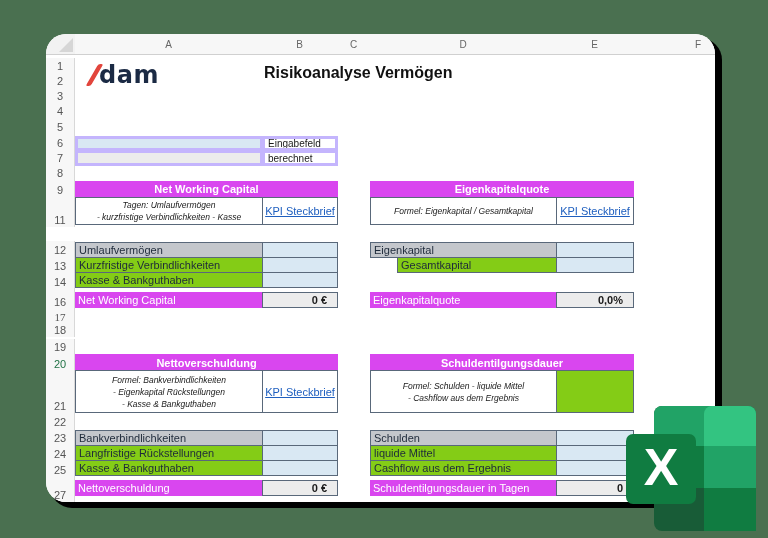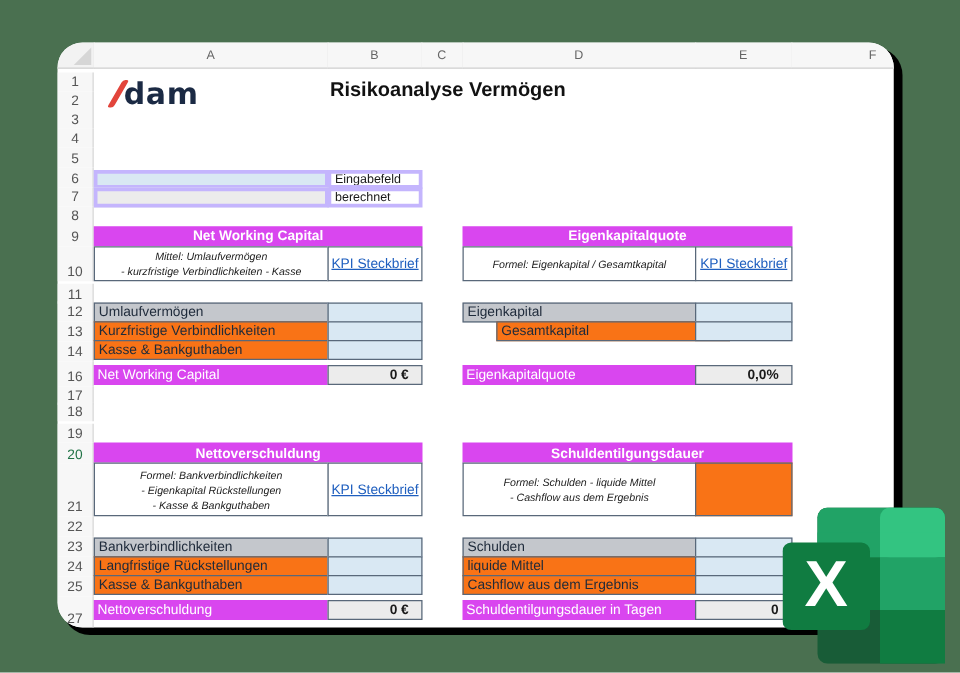--- a/index.html
+++ b/index.html
@@ -9,21 +9,21 @@
   .corner { position:absolute; left:0; top:0; width:29px; height:20px; background:#f2f2f2; border-right:1px solid #d8d8d8; border-bottom:1px solid #d0d0d0; }
   .corner:after { content:""; position:absolute; right:2px; bottom:2px; width:0; height:0; border-left:14px solid transparent; border-bottom:14px solid #d6d6d6; }
   .colhdr { position:absolute; top:0; height:20px; background:#f7f7f7; border-bottom:1px solid #d0d0d0; border-right:1px solid #e0e0e0; font-size:10px; color:#666; text-align:center; line-height:21px; }
   .rowhdr { position:absolute; left:0; width:29px; background:#f7f7f7; border-right:1px solid #d8d8d8; font-size:11px; color:#555; text-align:center; box-sizing:border-box; display:flex; align-items:flex-end; justify-content:center; padding-bottom:1px; }
   .rowhdr.sel { color:#217346; }
   .cell { position:absolute; box-sizing:border-box; font-size:11px; color:#1a1a1a; white-space:nowrap; overflow:hidden; display:flex; align-items:center; padding:0 3px; }
   .navy { background:#d946ef; color:#fff; }
   .hdrtitle { justify-content:center; font-weight:bold; font-size:11px; }
   .input { background:#d9e8f3; border:1px solid #59687a; }
   .grey { background:#c4c7cc; border:1px solid #59687a; color:#1e2a3a; }
-  .white { background:#f97316; border:1px solid #59687a; color:#1e2a3a; }
+  .white { background:#84cc16; border:1px solid #59687a; color:#1e2a3a; }
   .calc { background:#ececec; border:1px solid #59687a; justify-content:flex-end; font-weight:bold; padding-right:10px; }
   .formula { background:#fff; border:1px solid #59687a; font-style:italic; font-size:8.5px; justify-content:center; text-align:center; white-space:normal; line-height:12px; flex-direction:column; }
   .link { background:#fff; border:1px solid #59687a; color:#1f5fbf; text-decoration:underline; justify-content:center; font-size:11px; }
   .legend { border:3px solid #c4b5fd; font-size:10px; }
   .title { position:absolute; left:218px; top:30px; font-size:16px; font-weight:bold; color:#111; font-family:"Liberation Sans", sans-serif; }
   .logo { position:absolute; left:46px; top:27px; font-size:24px; color:#1b2a44; font-weight:bold; letter-spacing:0.5px; font-family:"DejaVu Sans", sans-serif; }
   .logo .slash { display:inline-block; width:5px; height:22px; background:#e2453c; border-radius:2px; transform:skewX(-30deg); margin-right:2px; position:relative; top:3px; }
   .excel { position:absolute; left:626px; top:406px; width:130px; height:125px; }
 </style>
 </head>
@@ -44,47 +44,47 @@
   <div class="rowhdr" style="top:24px;height:15px;">1</div>
   <div class="rowhdr" style="top:39px;height:15px;">2</div>
   <div class="rowhdr" style="top:54px;height:15px;">3</div>
   <div class="rowhdr" style="top:69px;height:15px;">4</div>
   <div class="rowhdr" style="top:84px;height:16px;">5</div>
   <div class="rowhdr" style="top:100px;height:16px;">6</div>
   <div class="rowhdr" style="top:116px;height:15px;">7</div>
   <div class="rowhdr" style="top:131px;height:15px;">8</div>
   <div class="rowhdr" style="top:146px;height:17px;">9</div>
   <div class="rowhdr" style="top:163px;height:28px;">10</div>
-  <div class="rowhdr" style="top:193px;height:16px;">11</div>
+  <div class="rowhdr" style="top:177px;height:16px;">11</div>
   <div class="rowhdr" style="top:207px;height:16px;">12</div>
   <div class="rowhdr" style="top:223px;height:16px;">13</div>
   <div class="rowhdr" style="top:239px;height:16px;">14</div>
   <div class="rowhdr" style="top:255px;height:20px;">16</div>
-  <div class="rowhdr" style="top:275px;height:15px;">17</div>
+  <div class="rowhdr" style="top:275px;height:15px;font-family:Liberation Serif, serif;">17</div>
   <div class="rowhdr" style="top:288px;height:15px;">18</div>
   <div class="rowhdr" style="top:305px;height:15px;">19</div>
   <div class="rowhdr sel" style="top:320px;height:17px;">20</div>
   <div class="rowhdr" style="top:337px;height:42px;">21</div>
   <div class="rowhdr" style="top:379px;height:16px;">22</div>
   <div class="rowhdr" style="top:395px;height:16px;">23</div>
   <div class="rowhdr" style="top:411px;height:16px;">24</div>
   <div class="rowhdr" style="top:427px;height:16px;">25</div>
   <div class="rowhdr" style="top:443px;height:25px;">27</div>
 
   <div class="logo"><span class="slash"></span><span>dam</span></div>
   <div class="title">Risikoanalyse Vermögen</div>
 
   <div class="cell legend" style="left:29px;top:102px;width:188px;height:15px;background:#d9e8f3;"></div>
   <div class="cell legend" style="left:216px;top:102px;width:76px;height:15px;">Eingabefeld</div>
   <div class="cell legend" style="left:29px;top:116px;width:188px;height:16px;background:#ececec;"></div>
   <div class="cell legend" style="left:216px;top:116px;width:76px;height:16px;">berechnet</div>
 
   <div class="cell navy hdrtitle" style="left:29px;top:147px;width:263px;height:16px;">Net Working Capital</div>
   <div class="cell formula" style="left:29px;top:163px;width:188px;height:28px;">
-    <span>Mittel: Umlaufvermögen</span>
+    <span>Tagen: Umlaufvermögen</span>
     <span>- kurzfristige Verbindlichkeiten - Kasse</span>
   </div>
   <div class="cell link" style="left:216px;top:163px;width:76px;height:28px;">KPI Steckbrief</div>
 
   <div class="cell grey" style="left:29px;top:208px;width:188px;height:16px;">Umlaufvermögen</div>
   <div class="cell input" style="left:216px;top:208px;width:76px;height:16px;"></div>
   <div class="cell white" style="left:29px;top:223px;width:188px;height:16px;">Kurzfristige Verbindlichkeiten</div>
   <div class="cell input" style="left:216px;top:223px;width:76px;height:16px;"></div>
   <div class="cell white" style="left:29px;top:238px;width:188px;height:16px;">Kasse &amp; Bankguthaben</div>
   <div class="cell input" style="left:216px;top:238px;width:76px;height:16px;"></div>

